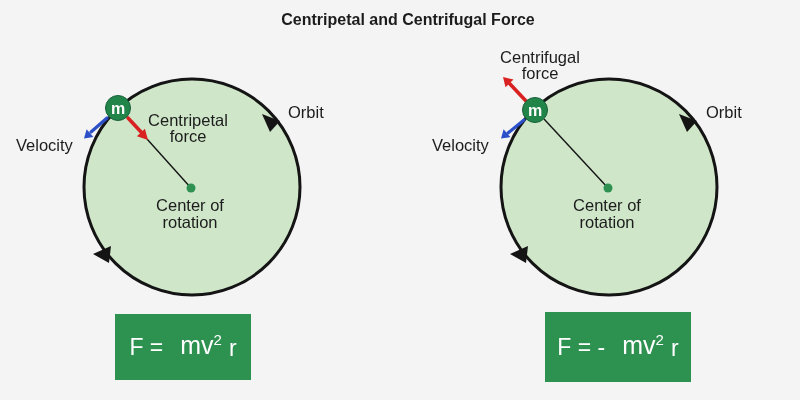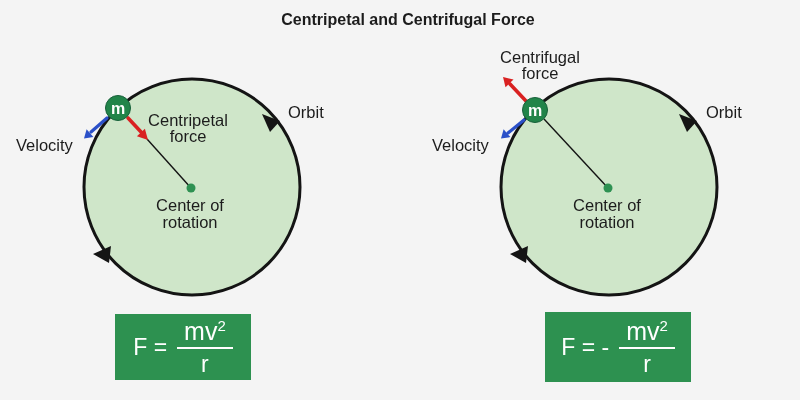--- a/index.html
+++ b/index.html
@@ -45,21 +45,21 @@
     color: #ffffff;
     display: flex;
     align-items: center;
     justify-content: center;
     gap: 10px;
   }
   .formula-left  { left: 115px; top: 314px; width: 136px; height: 66px; }
   .formula-right { left: 545px; top: 312px; width: 146px; height: 70px; }
 
   .f-prefix { font-size: 23px; }
-  .fraction { display: inline-flex; flex-direction: column; align-items: center; line-height: 1; }
+  .fraction { display: inline-flex; align-items: center; line-height: 1; }
   .numerator { font-size: 25px; line-height: 1; padding: 0 7px 3px 7px; }
   .numerator sup { font-size: 15px; }
   .frac-bar { align-self: stretch; height: 2px; background: #ffffff; }
   .denominator { font-size: 23px; line-height: 1; padding-top: 4px; }
 </style>
 </head>
 <body>
 
 <div class="stage">
 

